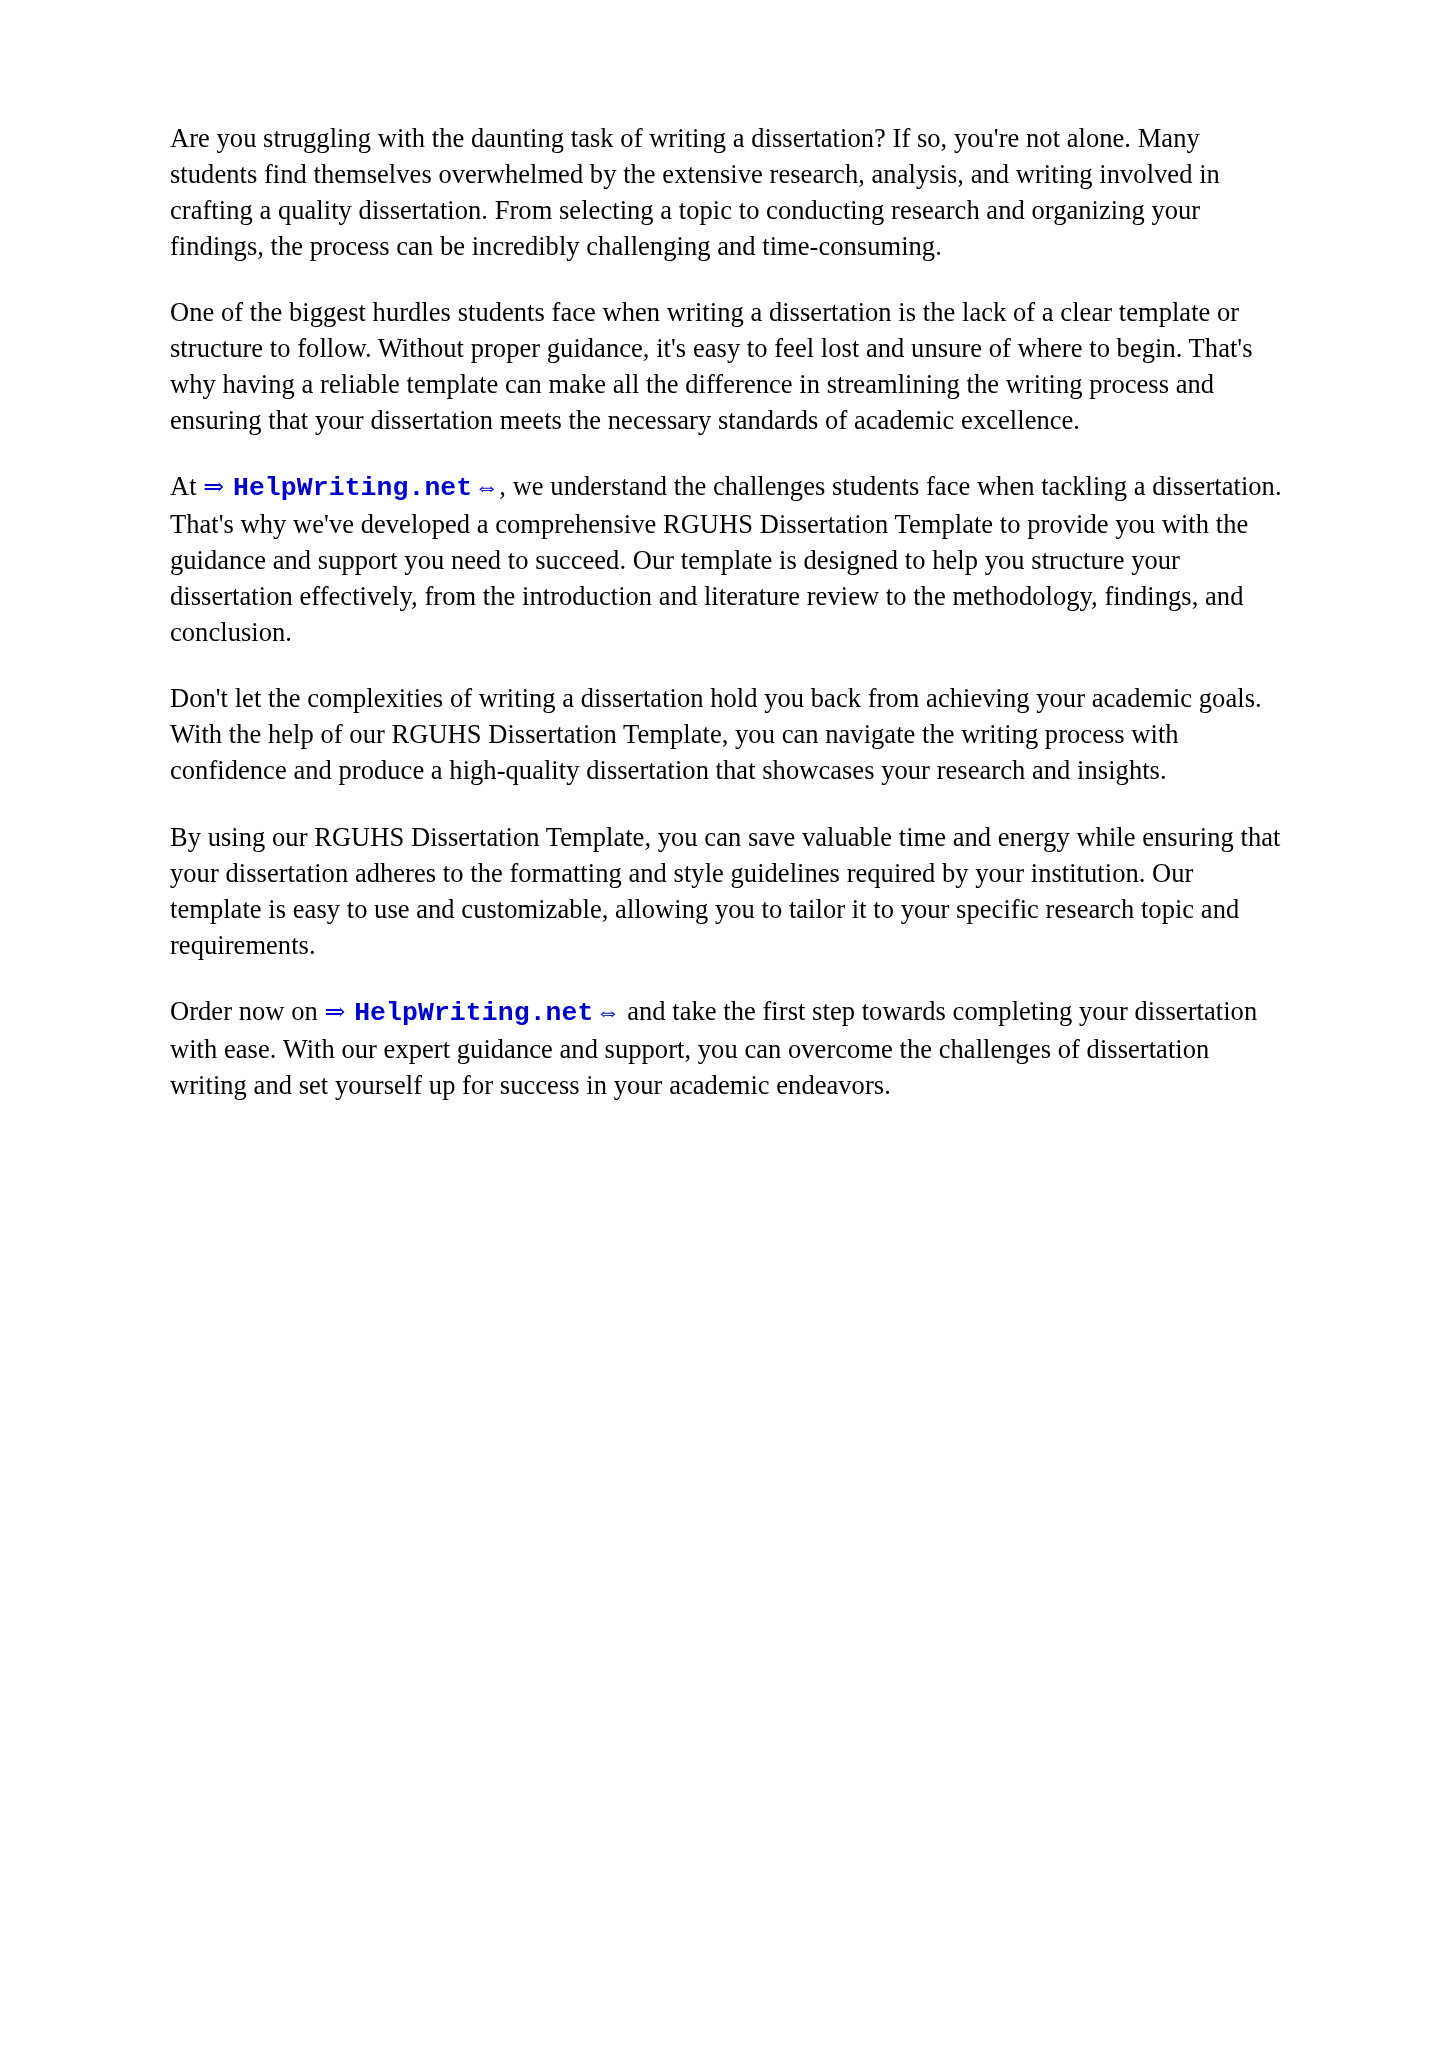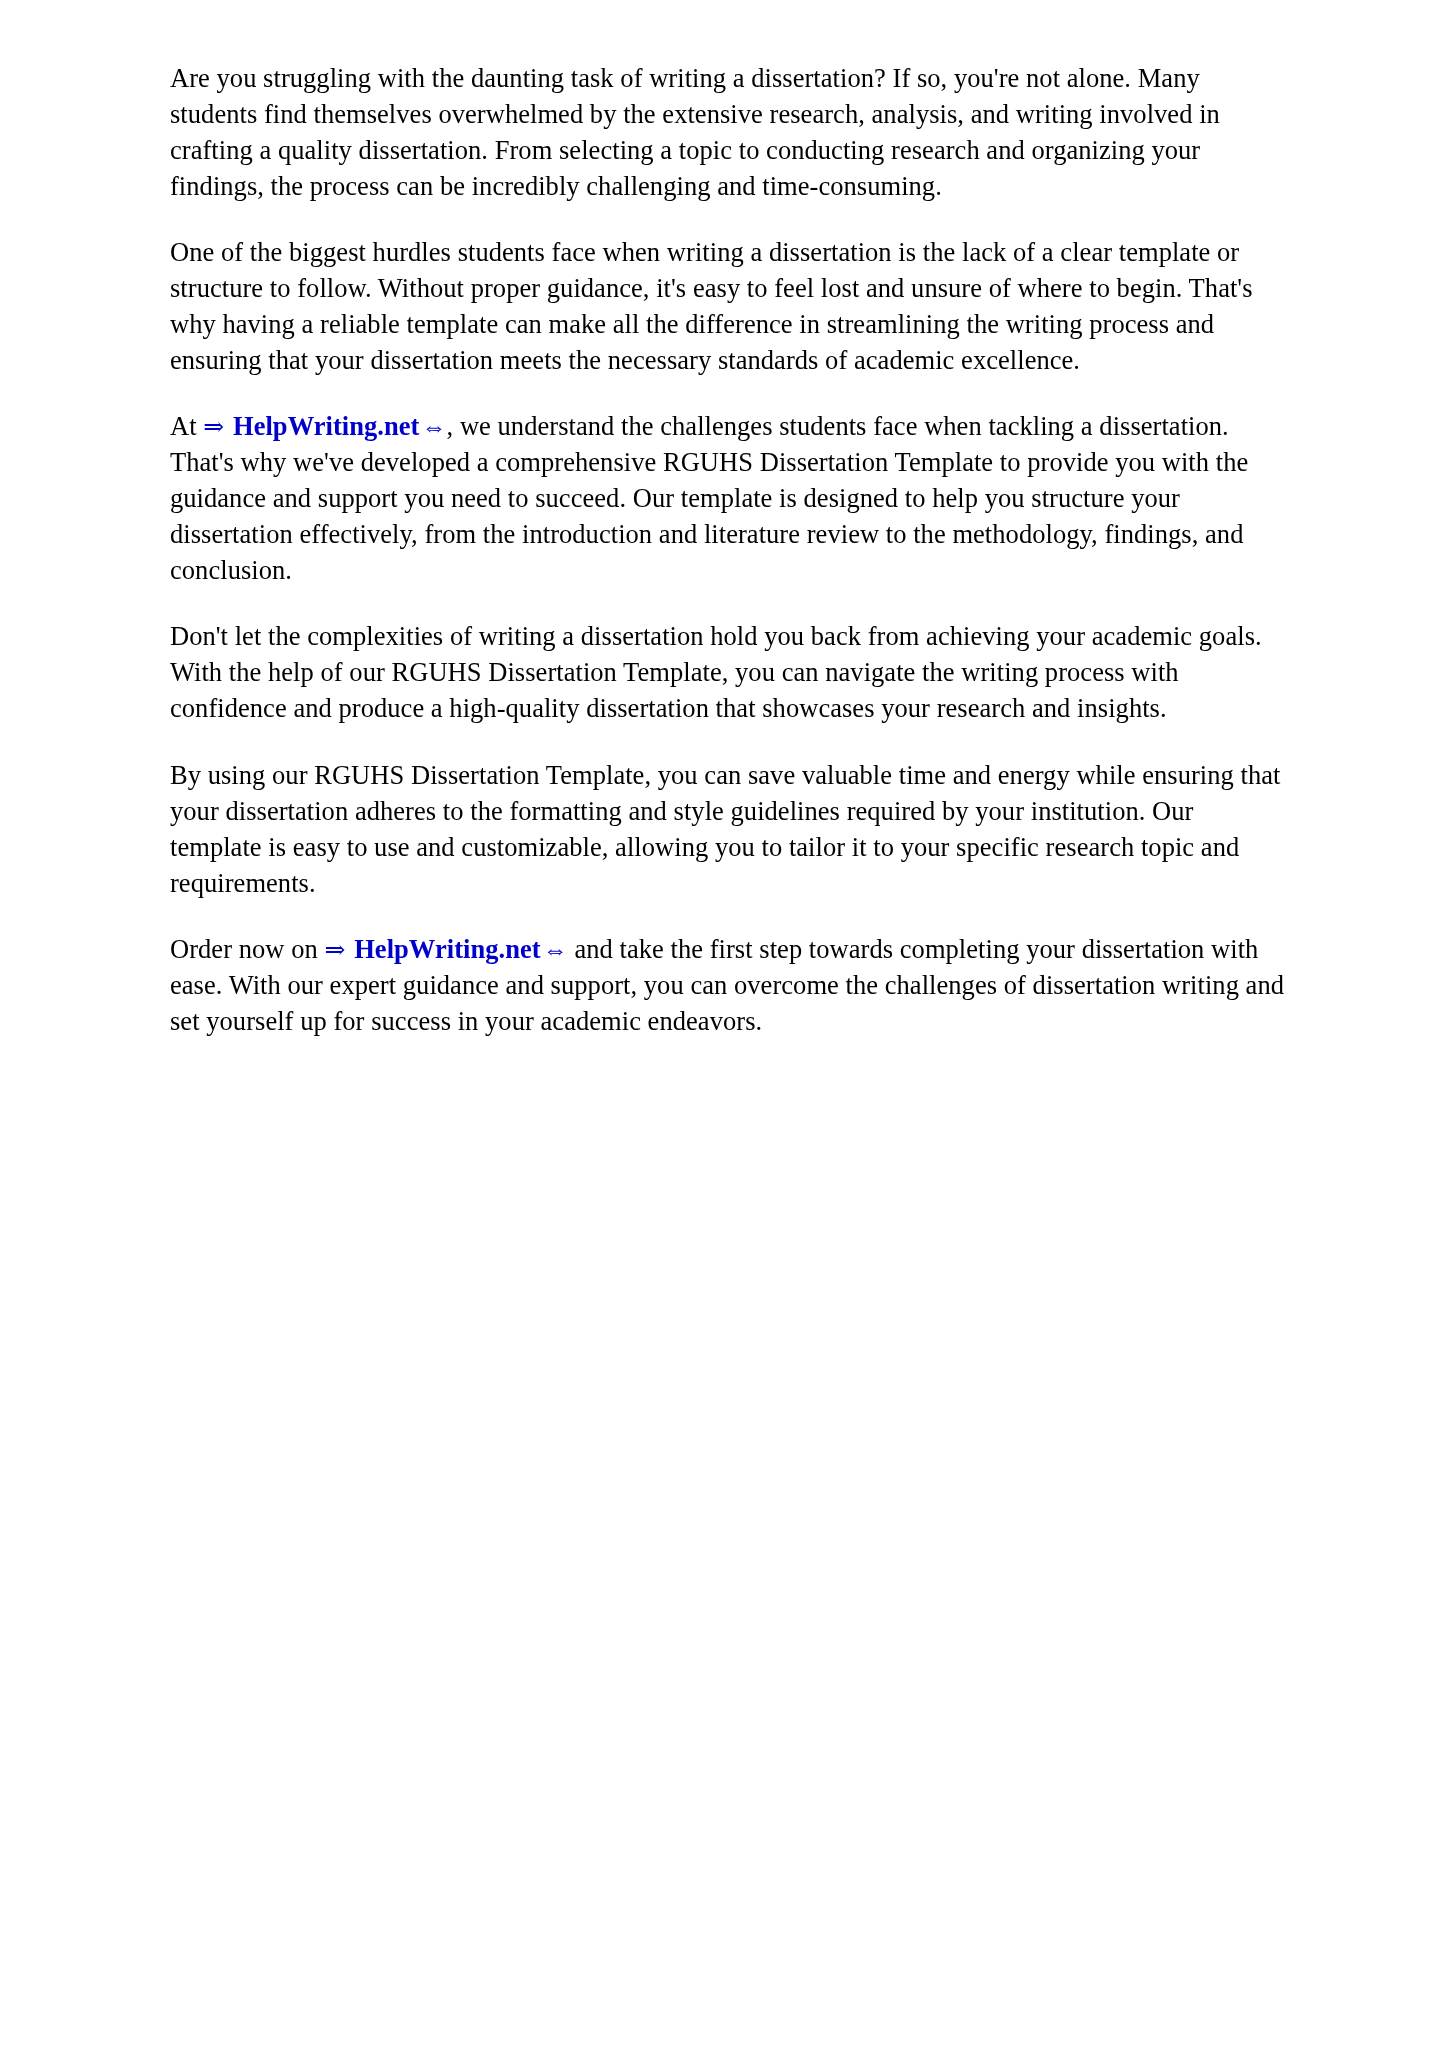--- a/index.html
+++ b/index.html
@@ -10,41 +10,42 @@
   body {
     font-family: "Liberation Serif", "DejaVu Serif", serif;
     color: #000000;
   }
   .page {
     width: 1447px;
     height: 2048px;
     position: relative;
     background: #ffffff;
     box-sizing: border-box;
-    padding: 60px 170px 0 170px;
+    padding: 120px 170px 0 170px;
   }
   .doc-body {
     width: 1115px;
   }
   p.para {
     font-size: 26.5px;
     line-height: 1.36;
     margin: 0 0 30px 0;
     text-align: left;
     color: #000000;
     letter-spacing: 0.05px;
   }
   p.para:last-child {
     margin-bottom: 8px;
   }
   .link {
     color: #0000cd;
     font-weight: bold;
     text-decoration: none;
     white-space: nowrap;
+    font-family: Liberation Mono, monospace;
   }
   .arrow {
     color: #0000cd;
     font-weight: normal;
     font-size: 25px;
   }
   .arrow-left { margin-right: 2px; }
   .arrow-right { margin-left: 2px; }
 </style>
 </head>

